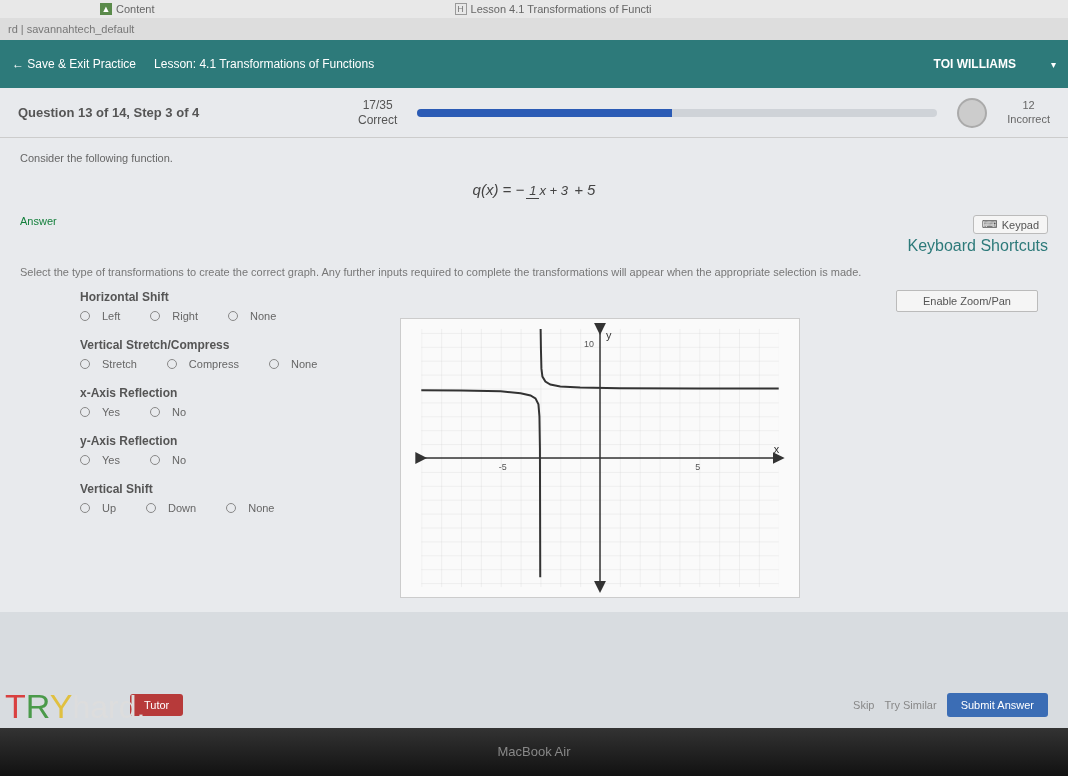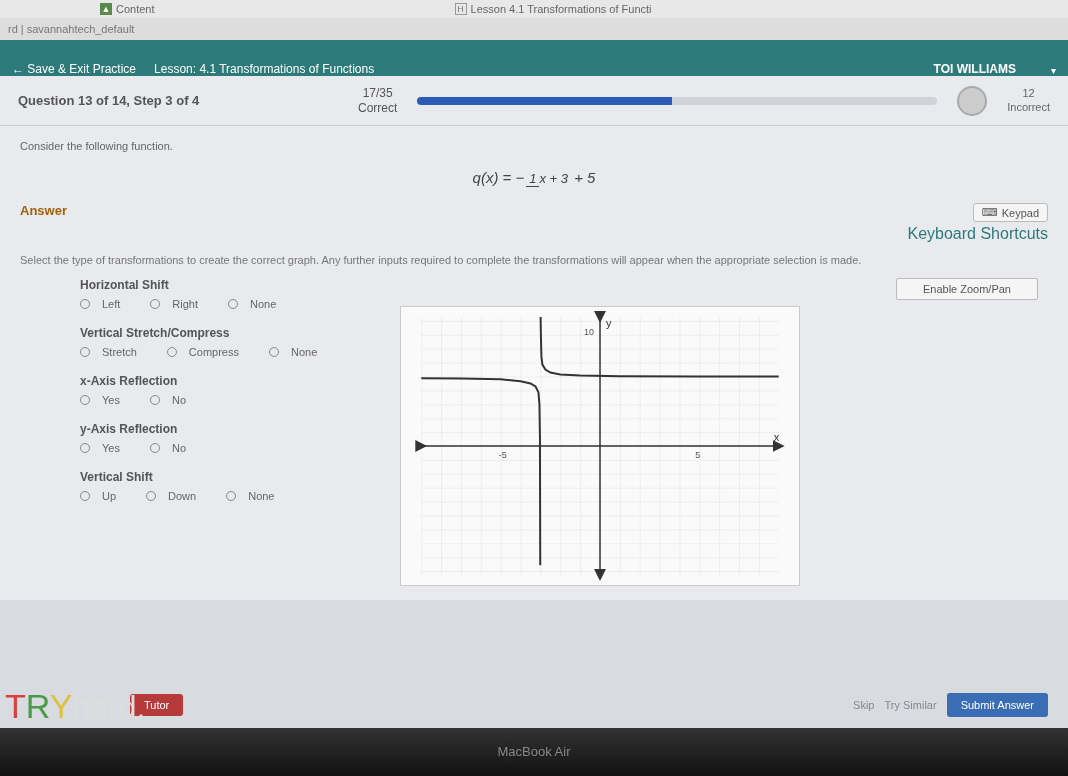--- a/index.html
+++ b/index.html
@@ -1,41 +1,41 @@
 <!DOCTYPE html>
 <html><head>
 <meta charset="utf-8">
 <style>
 *{box-sizing:border-box;margin:0;padding:0;font-family:Arial,sans-serif}
 body{background:#d8dce0;width:1068px;height:776px;overflow:hidden;position:relative}
 .browser-tabs{height:18px;background:#e8e8e8;display:flex;gap:20px;padding-left:100px;font-size:11px;color:#666;align-items:center}
 .tab-item{display:flex;gap:4px;align-items:center}
 .tab-icon{width:12px;height:12px;display:flex;align-items:center;justify-content:center;font-size:9px}
 .url-bar{height:22px;background:#ddd;padding:2px 8px;font-size:11px;color:#777;display:flex;align-items:center}
-.top-nav{height:36px;background:#2d7a7a;color:#fff;display:flex;align-items:flex-end;padding:0 12px;font-size:12px}
+.top-nav{height:48px;background:#2d7a7a;color:#fff;display:flex;align-items:center;padding:0 12px;font-size:12px}
 .nav-left{display:flex;gap:18px;align-items:center}
 .nav-back{cursor:pointer}
 .nav-right{margin-left:auto;font-weight:bold;padding-right:20px}
 .nav-drop{margin-left:15px;font-size:10px}
 .progress-row{height:50px;background:#e8eaed;display:flex;align-items:center;padding:0 18px;gap:20px;border-bottom:1px solid #ccc}
 .question-label{font-size:13px;color:#555;font-weight:bold;flex:0 0 320px}
 .score-box{text-align:center;font-size:12px;color:#555;line-height:1.2}
 .pbar{flex:1;height:8px;background:#cfd3d8;border-radius:4px;position:relative;overflow:hidden}
 .pbar-fill{position:absolute;left:0;top:0;height:100%;width:49%;background:#2b5bb5}
 .badge{width:30px;height:30px;border-radius:50%;background:#ccc;border:2px solid #aaa}
 .incorrect-box{text-align:center;font-size:11px;color:#666;line-height:1.2}
 .content{padding:14px 20px;background:#e8eaed;position:relative}
 .prompt{font-size:11px;color:#666;margin-bottom:17px}
 .equation{text-align:center;font-size:15px;font-style:italic;margin:10px 0 16px;font-family:'Times New Roman',serif;color:#444}
 .frac{display:inline-block;vertical-align:middle;text-align:left;font-size:13px;margin:0 2px;line-height:1.1}
 .frac .num{border-bottom:1px solid #444;padding:0 3px}
 .step{font-size:12px;color:#666;margin-bottom:14px}
 .step b{color:#555}
 .answer-row{display:flex;justify-content:space-between;align-items:flex-start;margin-bottom:4px}
-.answer-label{font-size:13px;color:#a16207;font-weight:bold}
+.answer-label{font-size:11px;color:#15803d;font-weight:normal}
 .keypad-links{text-align:right;font-size:11px}
 .keypad-btn{background:#f5f5f5;border:1px solid #bbb;padding:2px 8px;border-radius:3px;display:inline-flex;align-items:center;gap:4px;color:#555;cursor:pointer}
 .shortcuts{color:#2d7a7a;font-size:16px;margin-top:3px;cursor:pointer}
 .instructions{font-size:11px;color:#777;margin:10px 0 10px 0;line-height:1.4}
 .work-area{display:flex;gap:20px}
 .math-palette{position:absolute;left:-120px;top:270px;width:160px;background:#e8eaed;font-size:10px;color:#555}
 .palette-top{display:flex;gap:8px;padding:4px}
 .palette-bars{display:flex;flex-direction:column;gap:5px;padding:6px}
 .palette-funcs{font-size:9px;padding:3px;color:#555;line-height:1.6;white-space:nowrap}
 .options-col{flex:0 0 360px;padding-left:60px}

